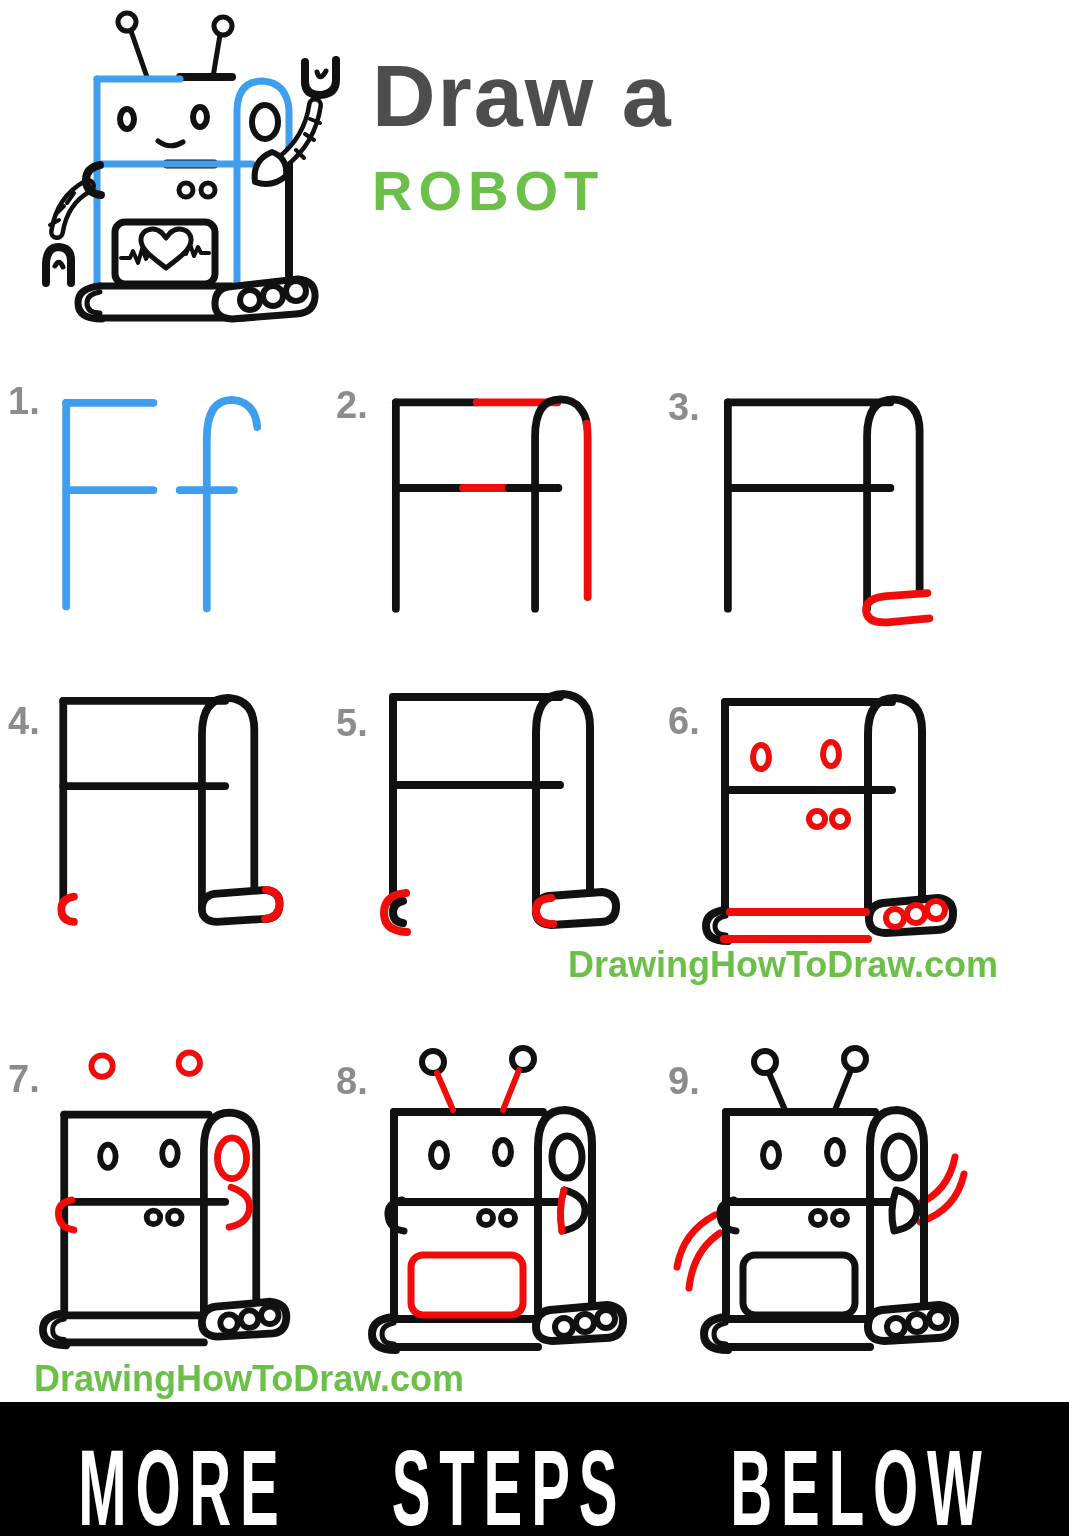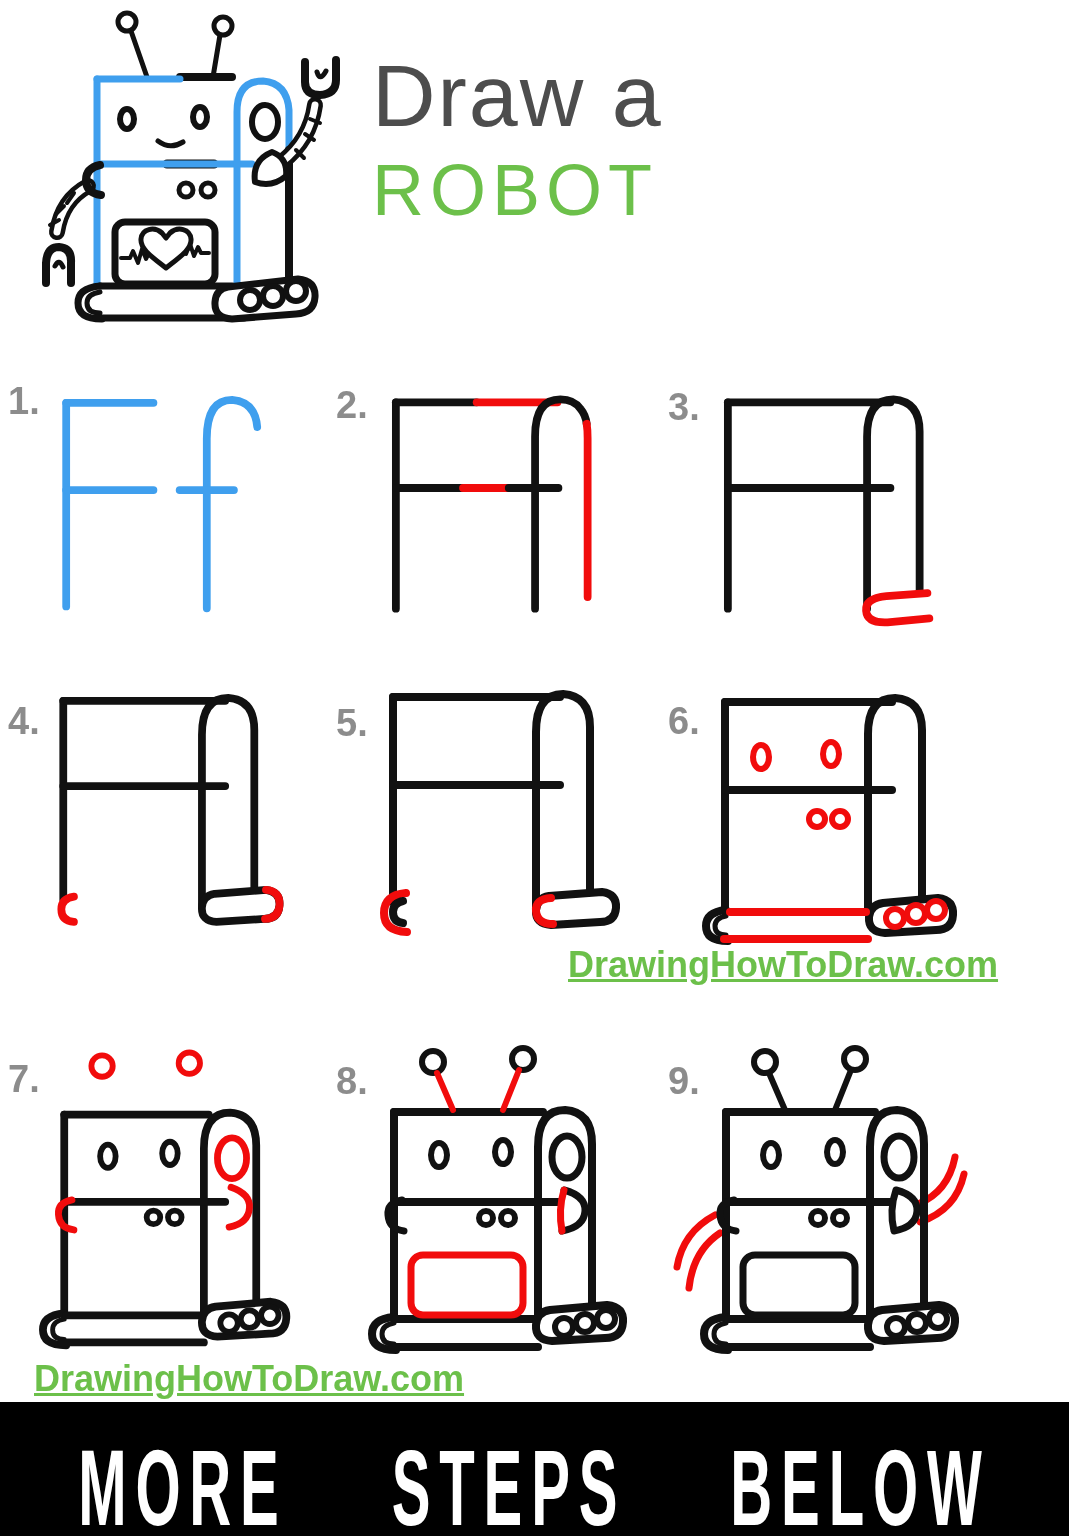--- a/index.html
+++ b/index.html
@@ -9,31 +9,31 @@
   }
   html,body{margin:0;padding:0;}
   body{background:#e8e8e8;font-family:"Liberation Sans",sans-serif;}
   .page{
     position:relative;width:1069px;height:1536px;background:var(--page-bg);
     margin:0 auto;overflow:hidden;
   }
   
   .hero-svg{position:absolute;left:0;top:0;width:348px;height:348px;}
   .title{position:absolute;left:372px;top:48px;line-height:95px;
-         font-weight:normal;letter-spacing:2px;}
+         font-weight:bold;letter-spacing:2px;}
   .title .t1,.title .t2{font-size:88px;color:var(--title-gray);}
-  .title .t3{font-size:72px;color:var(--green);letter-spacing:6px;}
+  .title .t3{font-size:56px;color:var(--green);letter-spacing:6px;}
   
   .step{position:absolute;}
   .step svg{position:absolute;left:0;top:0;width:100%;height:100%;}
   .step-num{position:absolute;left:0px;z-index:2;font-weight:bold;
             font-size:38px;color:var(--numgray);}
   
   .watermark{position:absolute;font-weight:bold;font-size:36px;color:var(--green);
-             letter-spacing:0px;text-decoration:underline;}
+             letter-spacing:0px;}
   .wm-mid{left:568px;top:944px;}
   .wm-bottom{left:34px;top:1358px;}
   
   .banner{position:absolute;left:0;top:1402px;width:1069px;height:172px;
           background:var(--banner-bg);display:flex;align-items:center;justify-content:center;}
   .banner span{color:var(--banner-fg);font-weight:bold;font-size:66px;
                letter-spacing:10px;word-spacing:90px;
                transform:scale(0.88,1.62);white-space:nowrap;}
   
   .ln{fill:none;stroke-linecap:round;stroke-linejoin:round;stroke-width:8;}

